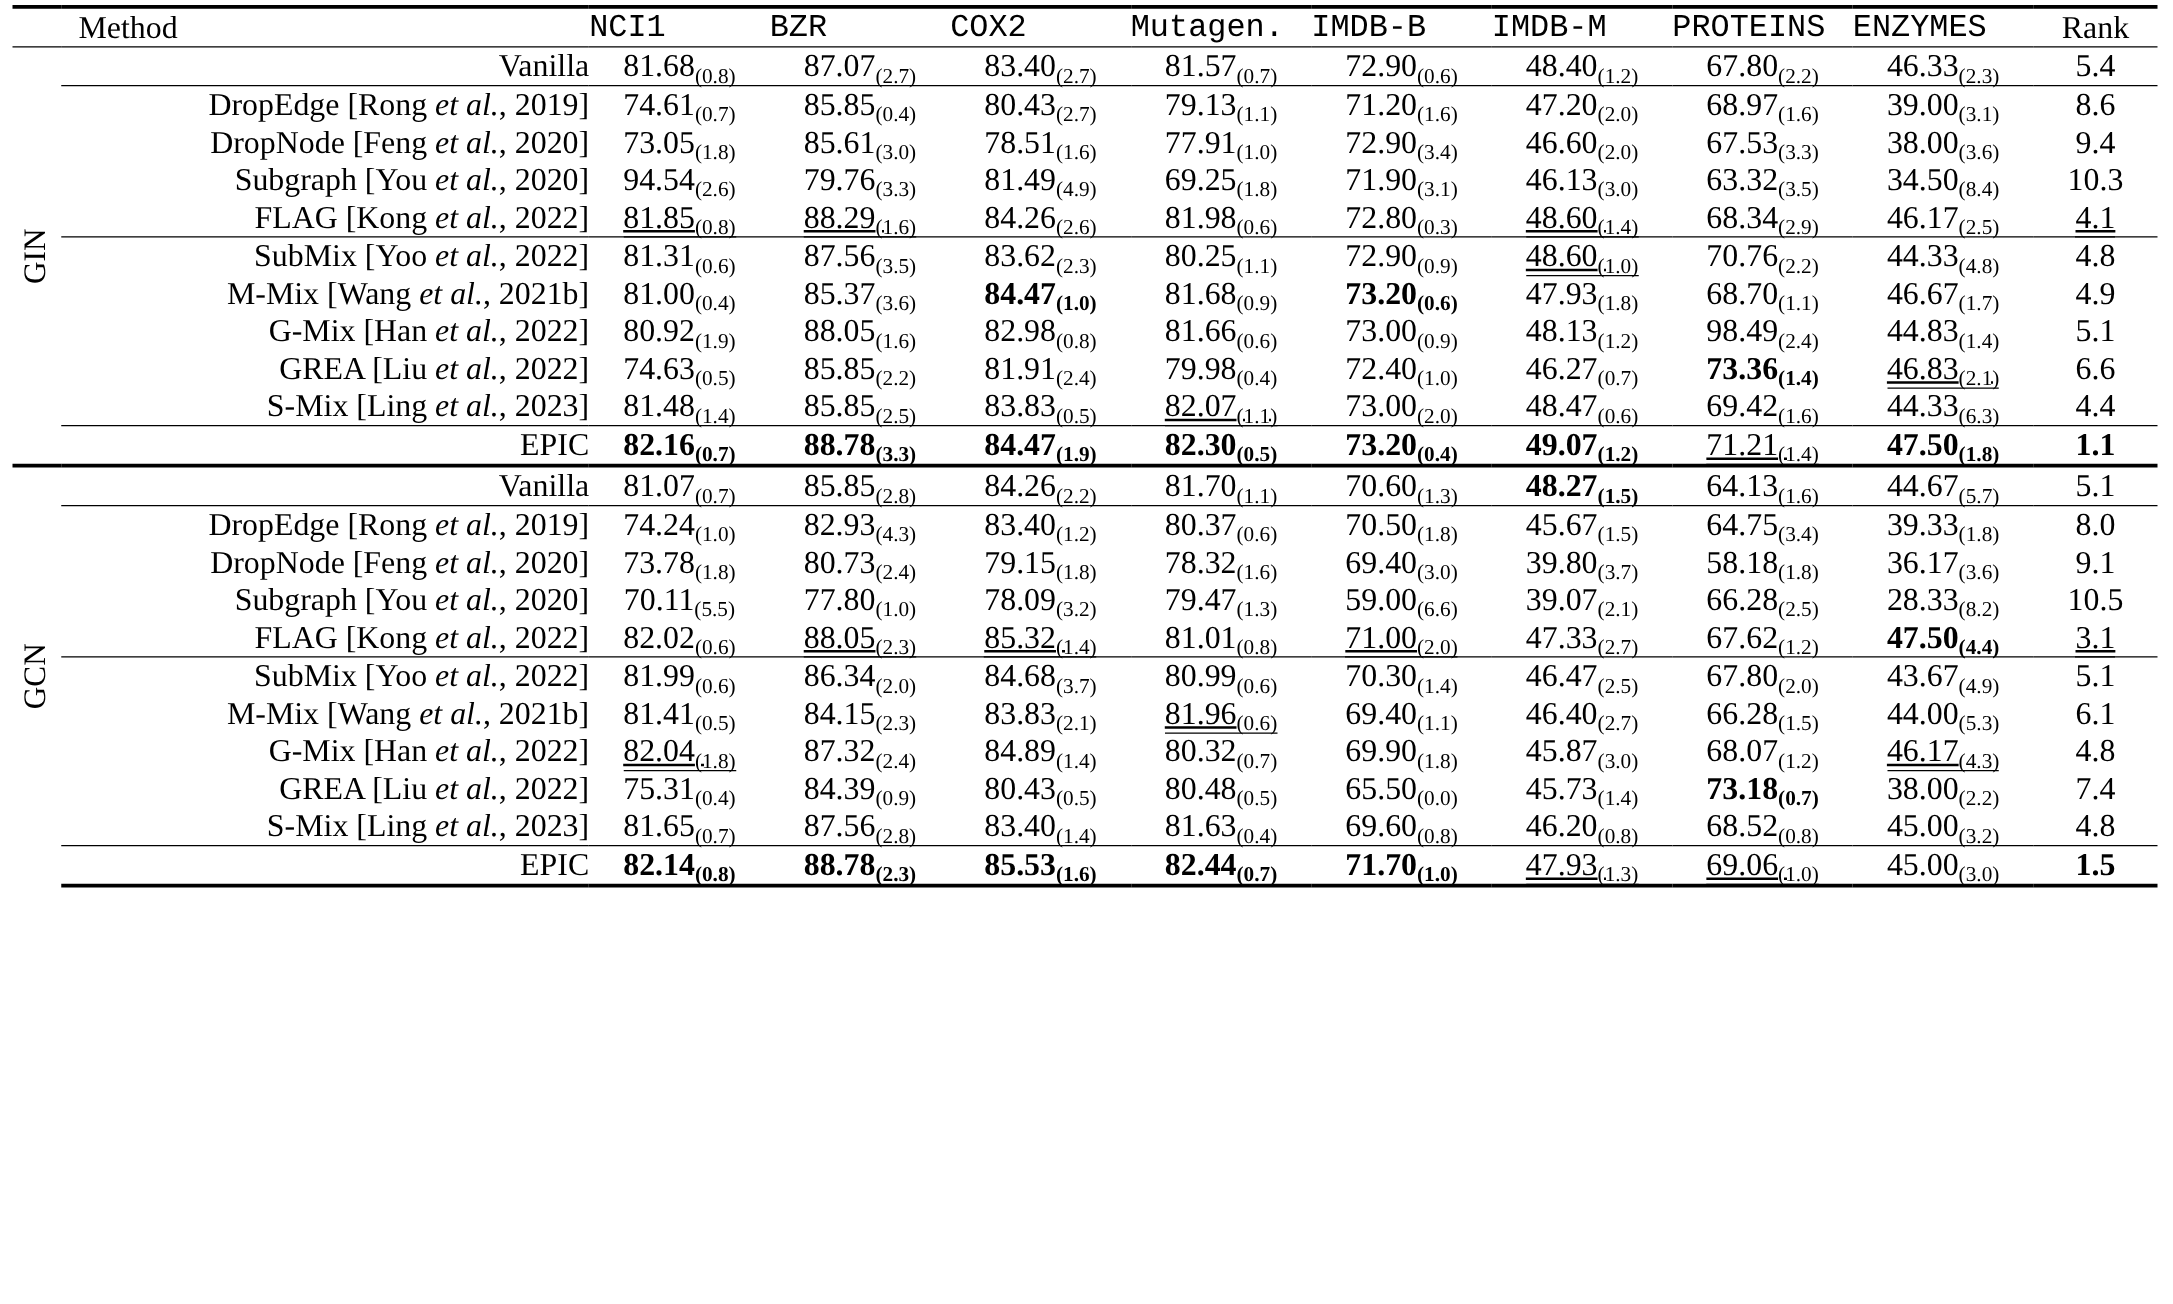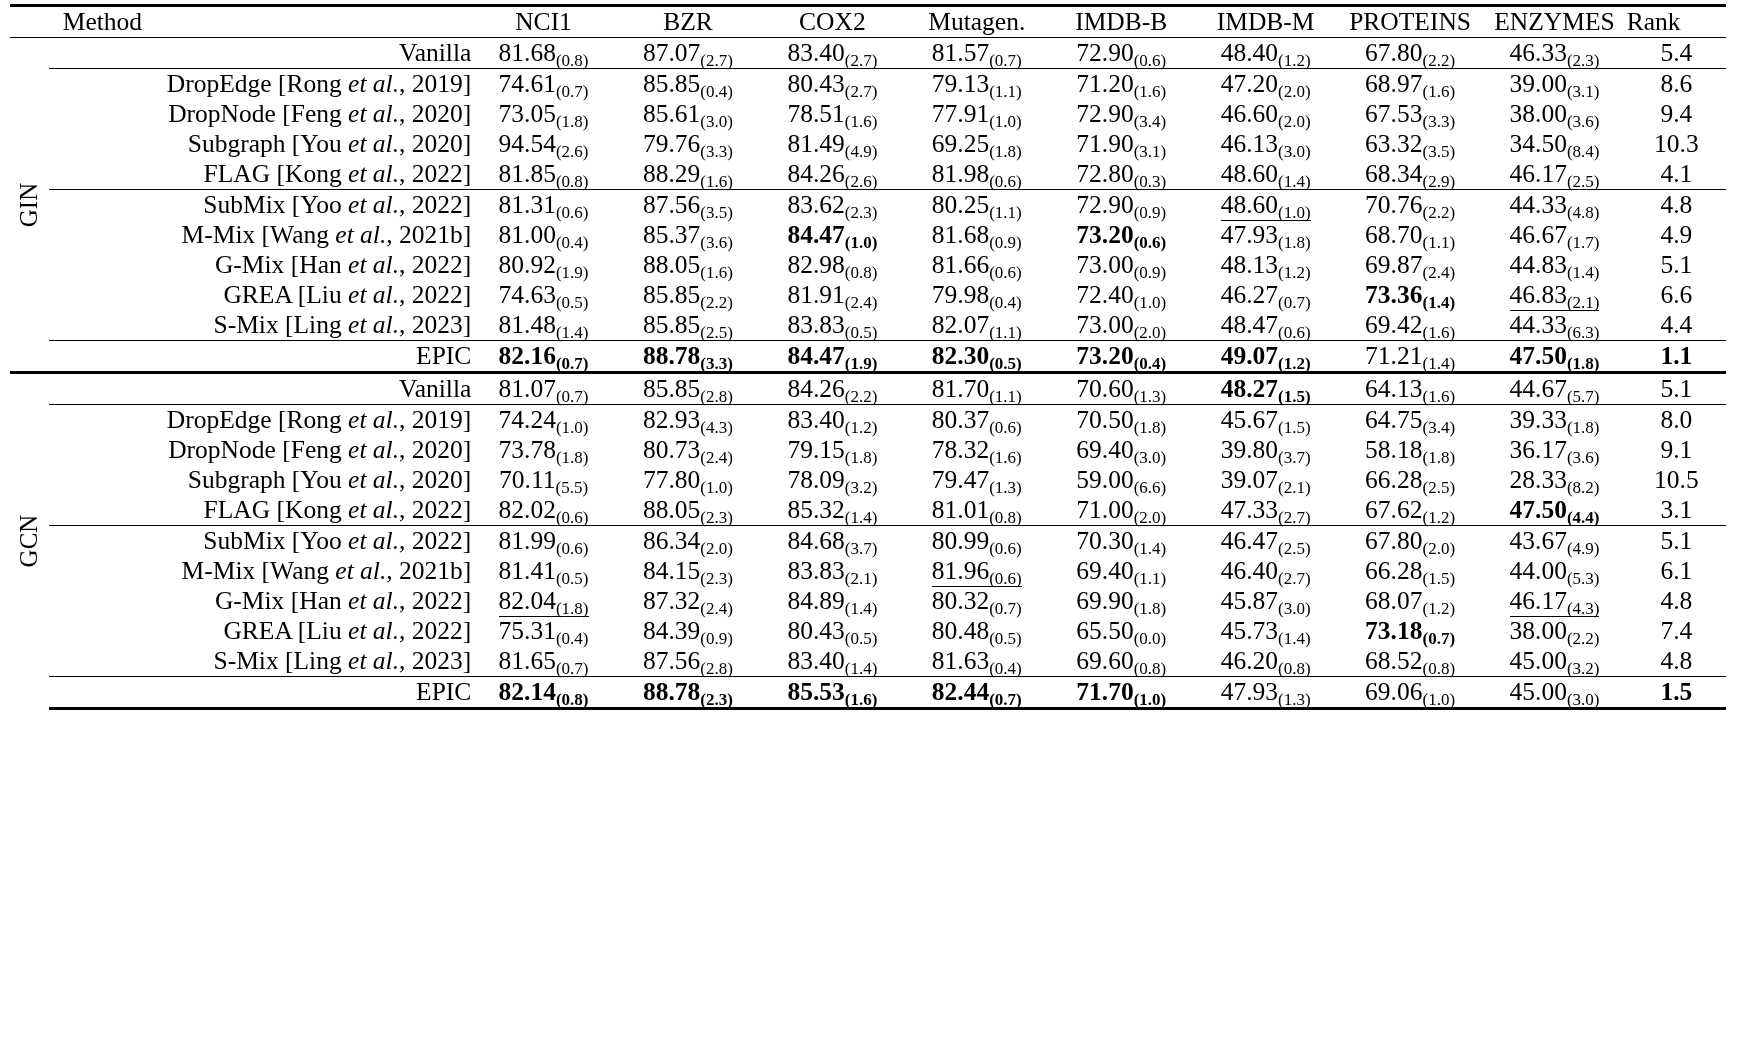--- a/index.html
+++ b/index.html
@@ -42,22 +42,22 @@
   tr.rule-top > td { border-top: 3px solid #000; }
   tr.rule-thin > td { border-top: 1.5px solid #000; }
   tr.rule-double-top > td { border-top: 3px solid #000; }
   tr.rule-bottom > td { border-bottom: 3px solid #000; }
 
   .hdr td {
     font-size: 25.5px;
     padding: 5px 0 9px 0;
   }
   .hdr td.method-head { text-align: left; padding-left: 14px; }
-  .hdr td.num-head { text-align: center; }
-  .hdr td.rank-head { }
+  .hdr td.num-head { text-align: left; font-family: Liberation Mono, monospace; }
+  .hdr td.rank-head { text-align: center; }
 
   td.method {
     text-align: right;
     padding-left: 14px;
     padding-top: 5px;
     padding-bottom: 5px;
     font-size: 25.5px;
   }
   td.num, td.rank {
     text-align: center;
@@ -70,20 +70,21 @@
     vertical-align: baseline;
     position: relative;
     top: 5px;
     letter-spacing: 0;
   }
   .val { letter-spacing: 0; }
   .b { font-weight: bold; }
   .u {
     border-bottom: 1.6px solid #000;
     padding-bottom: 1px;
+    text-decoration: underline;
   }
   .it { font-style: italic; }
 
   
   td.group {
     position: relative;
     width: 36px;
     text-align: center;
   }
   .grouplabel {
@@ -215,21 +216,21 @@
           <td class="rank"><span class="val">4.9</span></td>
         </tr>
         <tr class="">
           <td class="method"><span>G-Mix [Han </span><span class="it">et al.</span><span>, 2022]</span></td>
           <td class="num"><span class="val"><span>80.92</span><span class="sub">(1.9)</span></span></td>
           <td class="num"><span class="val"><span>88.05</span><span class="sub">(1.6)</span></span></td>
           <td class="num"><span class="val"><span>82.98</span><span class="sub">(0.8)</span></span></td>
           <td class="num"><span class="val"><span>81.66</span><span class="sub">(0.6)</span></span></td>
           <td class="num"><span class="val"><span>73.00</span><span class="sub">(0.9)</span></span></td>
           <td class="num"><span class="val"><span>48.13</span><span class="sub">(1.2)</span></span></td>
-          <td class="num"><span class="val"><span>69.87</span><span class="sub">(2.4)</span></span></td>
+          <td class="num"><span class="val"><span>98.49</span><span class="sub">(2.4)</span></span></td>
           <td class="num"><span class="val"><span>44.83</span><span class="sub">(1.4)</span></span></td>
           <td class="rank"><span class="val">5.1</span></td>
         </tr>
         <tr class="">
           <td class="method"><span>GREA [Liu </span><span class="it">et al.</span><span>, 2022]</span></td>
           <td class="num"><span class="val"><span>74.63</span><span class="sub">(0.5)</span></span></td>
           <td class="num"><span class="val"><span>85.85</span><span class="sub">(2.2)</span></span></td>
           <td class="num"><span class="val"><span>81.91</span><span class="sub">(2.4)</span></span></td>
           <td class="num"><span class="val"><span>79.98</span><span class="sub">(0.4)</span></span></td>
           <td class="num"><span class="val"><span>72.40</span><span class="sub">(1.0)</span></span></td>

